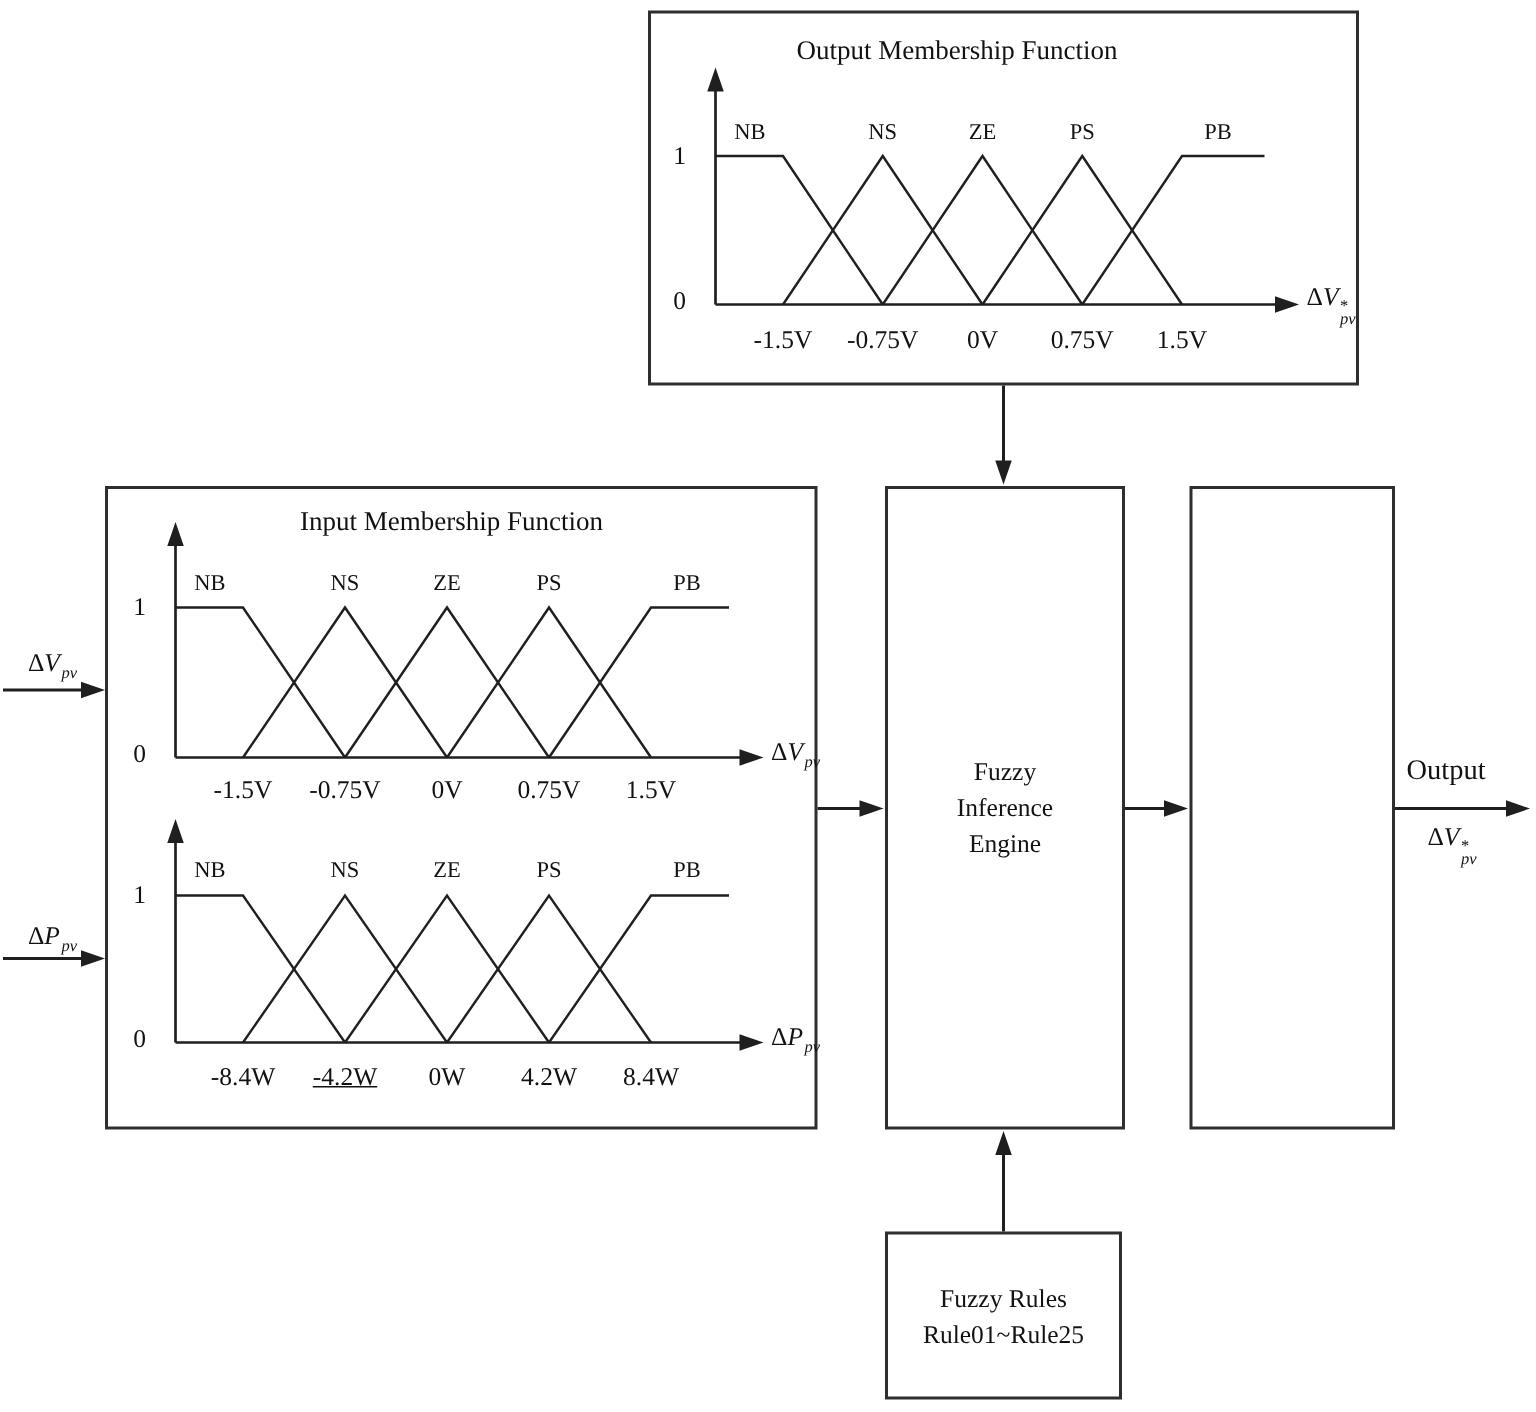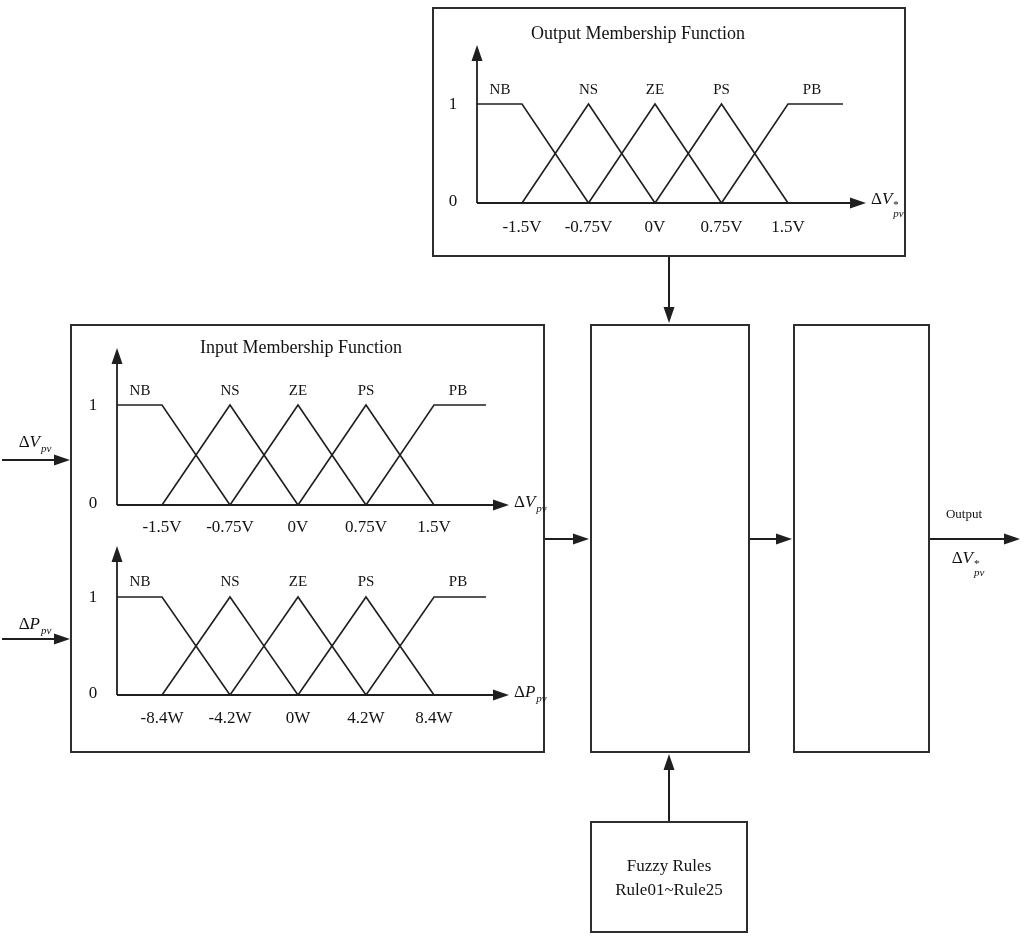--- a/index.html
+++ b/index.html
@@ -14,21 +14,21 @@
   .ax{stroke:#1f1f1f;stroke-width:1.8;fill:none;}
   .cn{stroke:#1f1f1f;stroke-width:2;fill:none;}
   .hd{fill:#1f1f1f;stroke:none;}
   .lbl{position:absolute;white-space:nowrap;}
   .ctr{transform:translate(-50%,-50%);}
   .plot-title{font-size:18px;text-align:center;line-height:22px;}
   .block-label{font-size:17px;line-height:24px;text-align:center;}
   .mf-set{font-size:15px;}
   .tick{font-size:17px;}
   .ytick{font-size:17px;}
-  .io{font-size:13px;text-align:center;line-height:22px;}
+  .io{font-size:19px;text-align:center;line-height:22px;}
   .sig{font-size:17px;white-space:nowrap;}
   .delta{font-style:normal;}
   .var{font-style:italic;}
   .sub{font-size:11px;font-style:italic;vertical-align:-5px;margin-left:1px;}
   .ss{display:inline-flex;flex-direction:column;align-items:flex-start;font-size:11px;line-height:9px;margin-left:1px;transform:translateY(4px);vertical-align:baseline;}
   .ss .s1{font-style:normal;height:9px;}
   .ss .s2{font-style:italic;}
 </style>
 </head>
 <body>
@@ -81,20 +81,25 @@
       <polygon points="669,754 674.5,770 663.5,770" class="hd"></polygon>
       <line x1="2" y1="460" x2="57" y2="460" class="cn"></line>
       <polygon points="70,460 54,465.5 54,454.5" class="hd"></polygon>
       <line x1="2" y1="639" x2="57" y2="639" class="cn"></line>
       <polygon points="70,639 54,644.5 54,633.5" class="hd"></polygon>
     </svg>
 
   <div class="lbl plot-title" style="left:432px;top:22px;width:412px;">Output Membership Function</div>
   <div class="lbl plot-title" style="left:66px;top:336px;width:470px;">Input Membership Function</div>
 
+  <div class="lbl block-label" style="left:590px;top:503px;width:160px;">
+    <span style="display:block;">Fuzzy</span>
+    <span style="display:block;">Inference</span>
+    <span style="display:block;">Engine</span>
+  </div>
   <div class="lbl block-label" style="left:590px;top:854px;width:158px;">
     <span style="display:block;">Fuzzy Rules</span>
     <span style="display:block;">Rule01~Rule25</span>
   </div>
 
   <div class="lbl io sig" style="left:4px;top:431px;width:62px;">
     <span class="delta">Δ</span><span class="var">V</span><span class="sub">pv</span>
   </div>
   <div class="lbl io sig" style="left:4px;top:613px;width:62px;">
     <span class="delta">Δ</span><span class="var">P</span><span class="sub">pv</span>
@@ -135,20 +140,20 @@
     <span class="lbl ctr tick" style="left: 434px; top: 527px;">1.5V</span>
     <span class="lbl ctr ytick" style="left: 93px; top: 405px;">1</span>
     <span class="lbl ctr ytick" style="left: 93px; top: 503px;">0</span>
     <span class="lbl sig" style="left: 514px; top: 503px; transform: translateY(-50%);"><span class="delta">Δ</span><span class="var">V</span><span class="sub">pv</span></span>
     <span class="lbl ctr mf-set" style="left: 140px; top: 581px;">NB</span>
     <span class="lbl ctr mf-set" style="left: 230px; top: 581px;">NS</span>
     <span class="lbl ctr mf-set" style="left: 298px; top: 581px;">ZE</span>
     <span class="lbl ctr mf-set" style="left: 366px; top: 581px;">PS</span>
     <span class="lbl ctr mf-set" style="left: 458px; top: 581px;">PB</span>
     <span class="lbl ctr tick" style="left: 162px; top: 718px;">-8.4W</span>
-    <span class="lbl ctr tick" style="left: 230px; top: 718px;">-4.2W</span>
+    <span class="lbl ctr tick" style="left: 230px; top: 718px; text-decoration: underline;">-4.2W</span>
     <span class="lbl ctr tick" style="left: 298px; top: 718px;">0W</span>
     <span class="lbl ctr tick" style="left: 366px; top: 718px;">4.2W</span>
     <span class="lbl ctr tick" style="left: 434px; top: 718px;">8.4W</span>
     <span class="lbl ctr ytick" style="left: 93px; top: 597px;">1</span>
     <span class="lbl ctr ytick" style="left: 93px; top: 693px;">0</span>
     <span class="lbl sig" style="left: 514px; top: 693px; transform: translateY(-50%);"><span class="delta">Δ</span><span class="var">P</span><span class="sub">pv</span></span>
   </div>
 
 </body></html>

